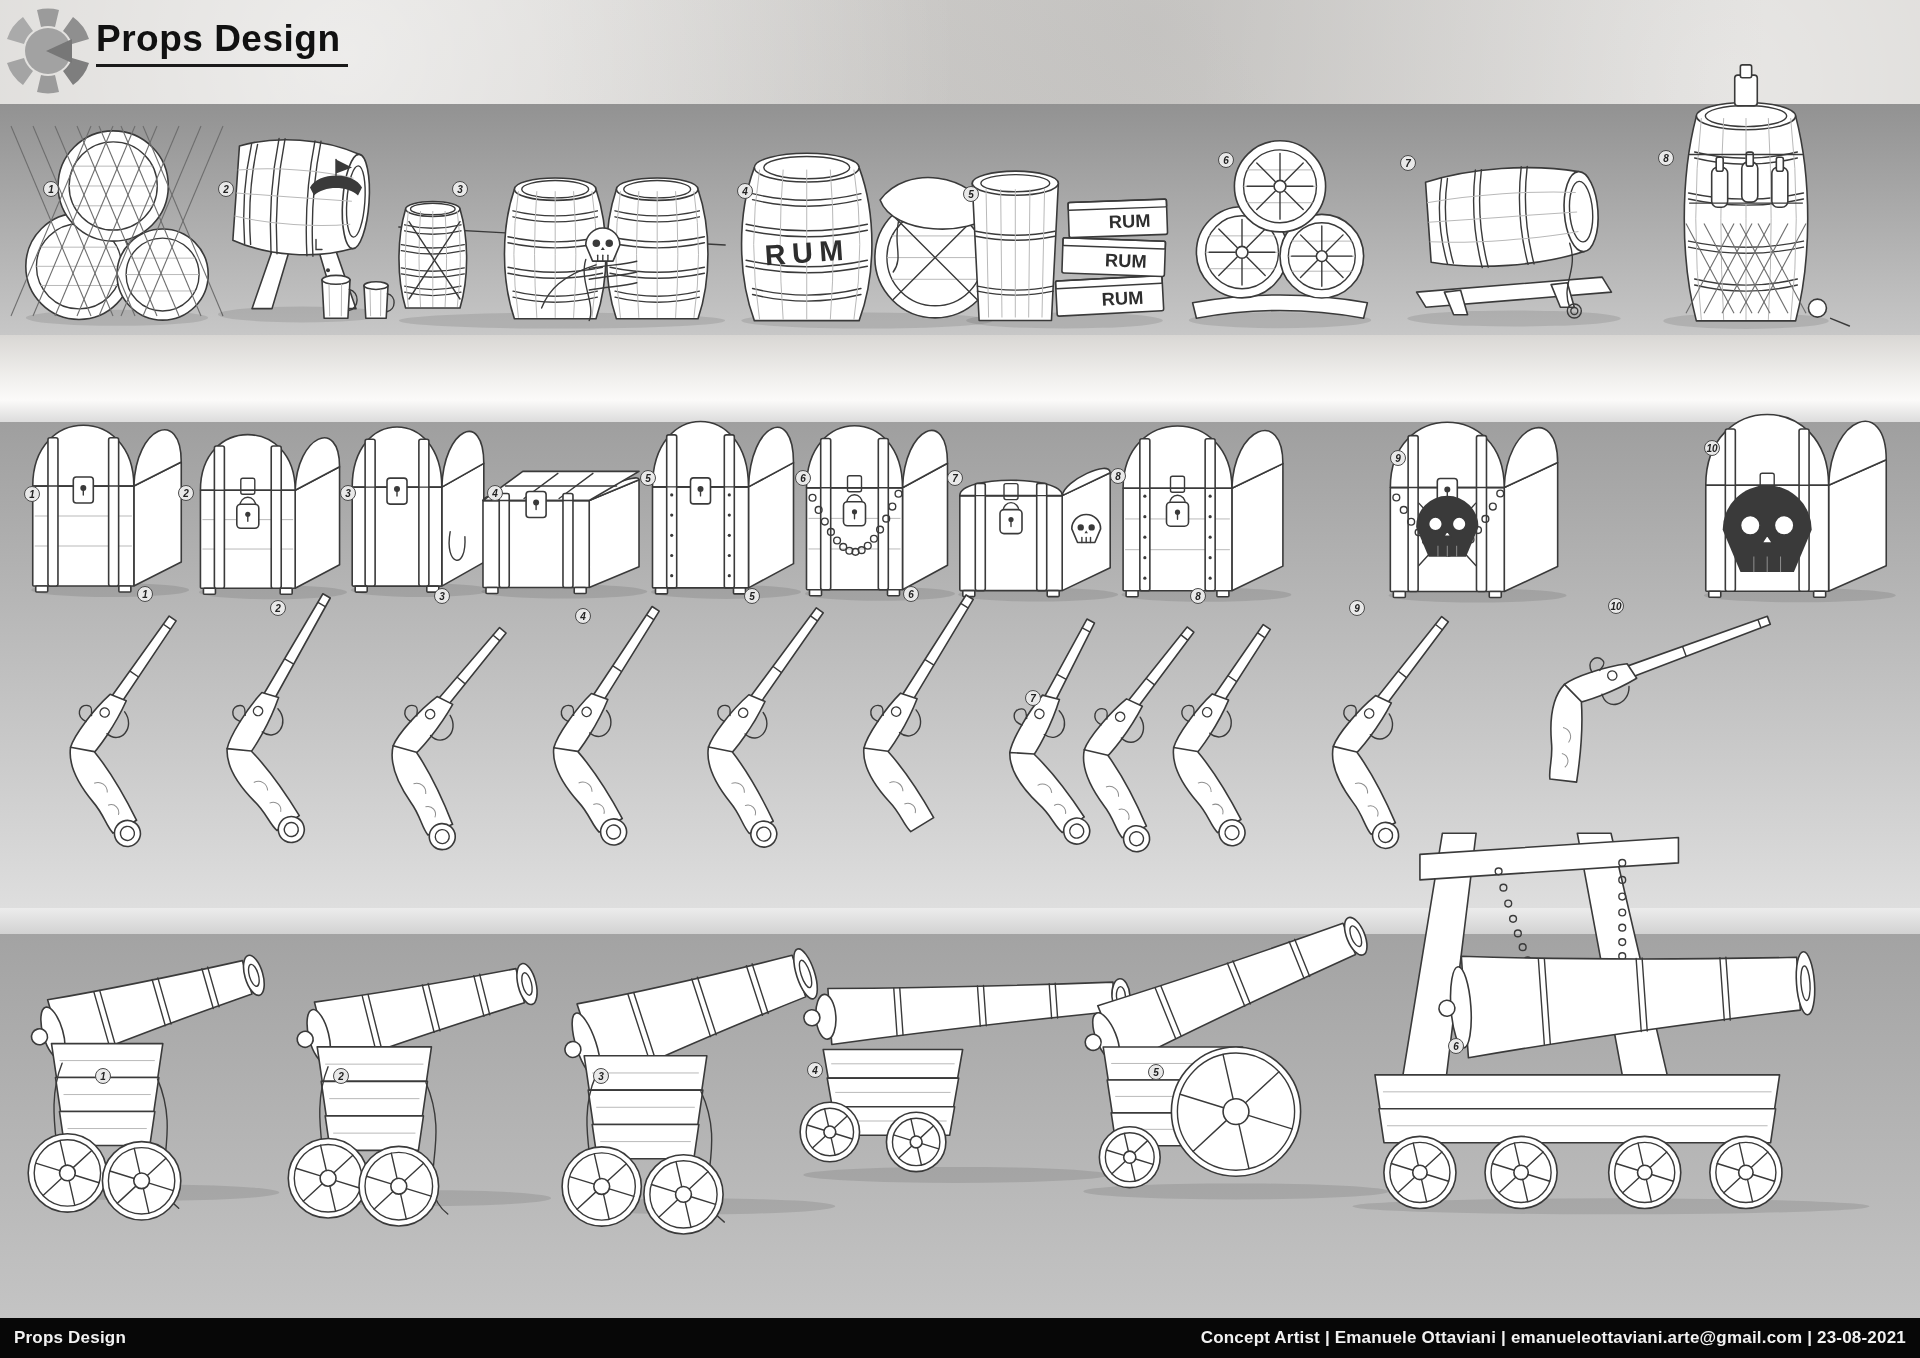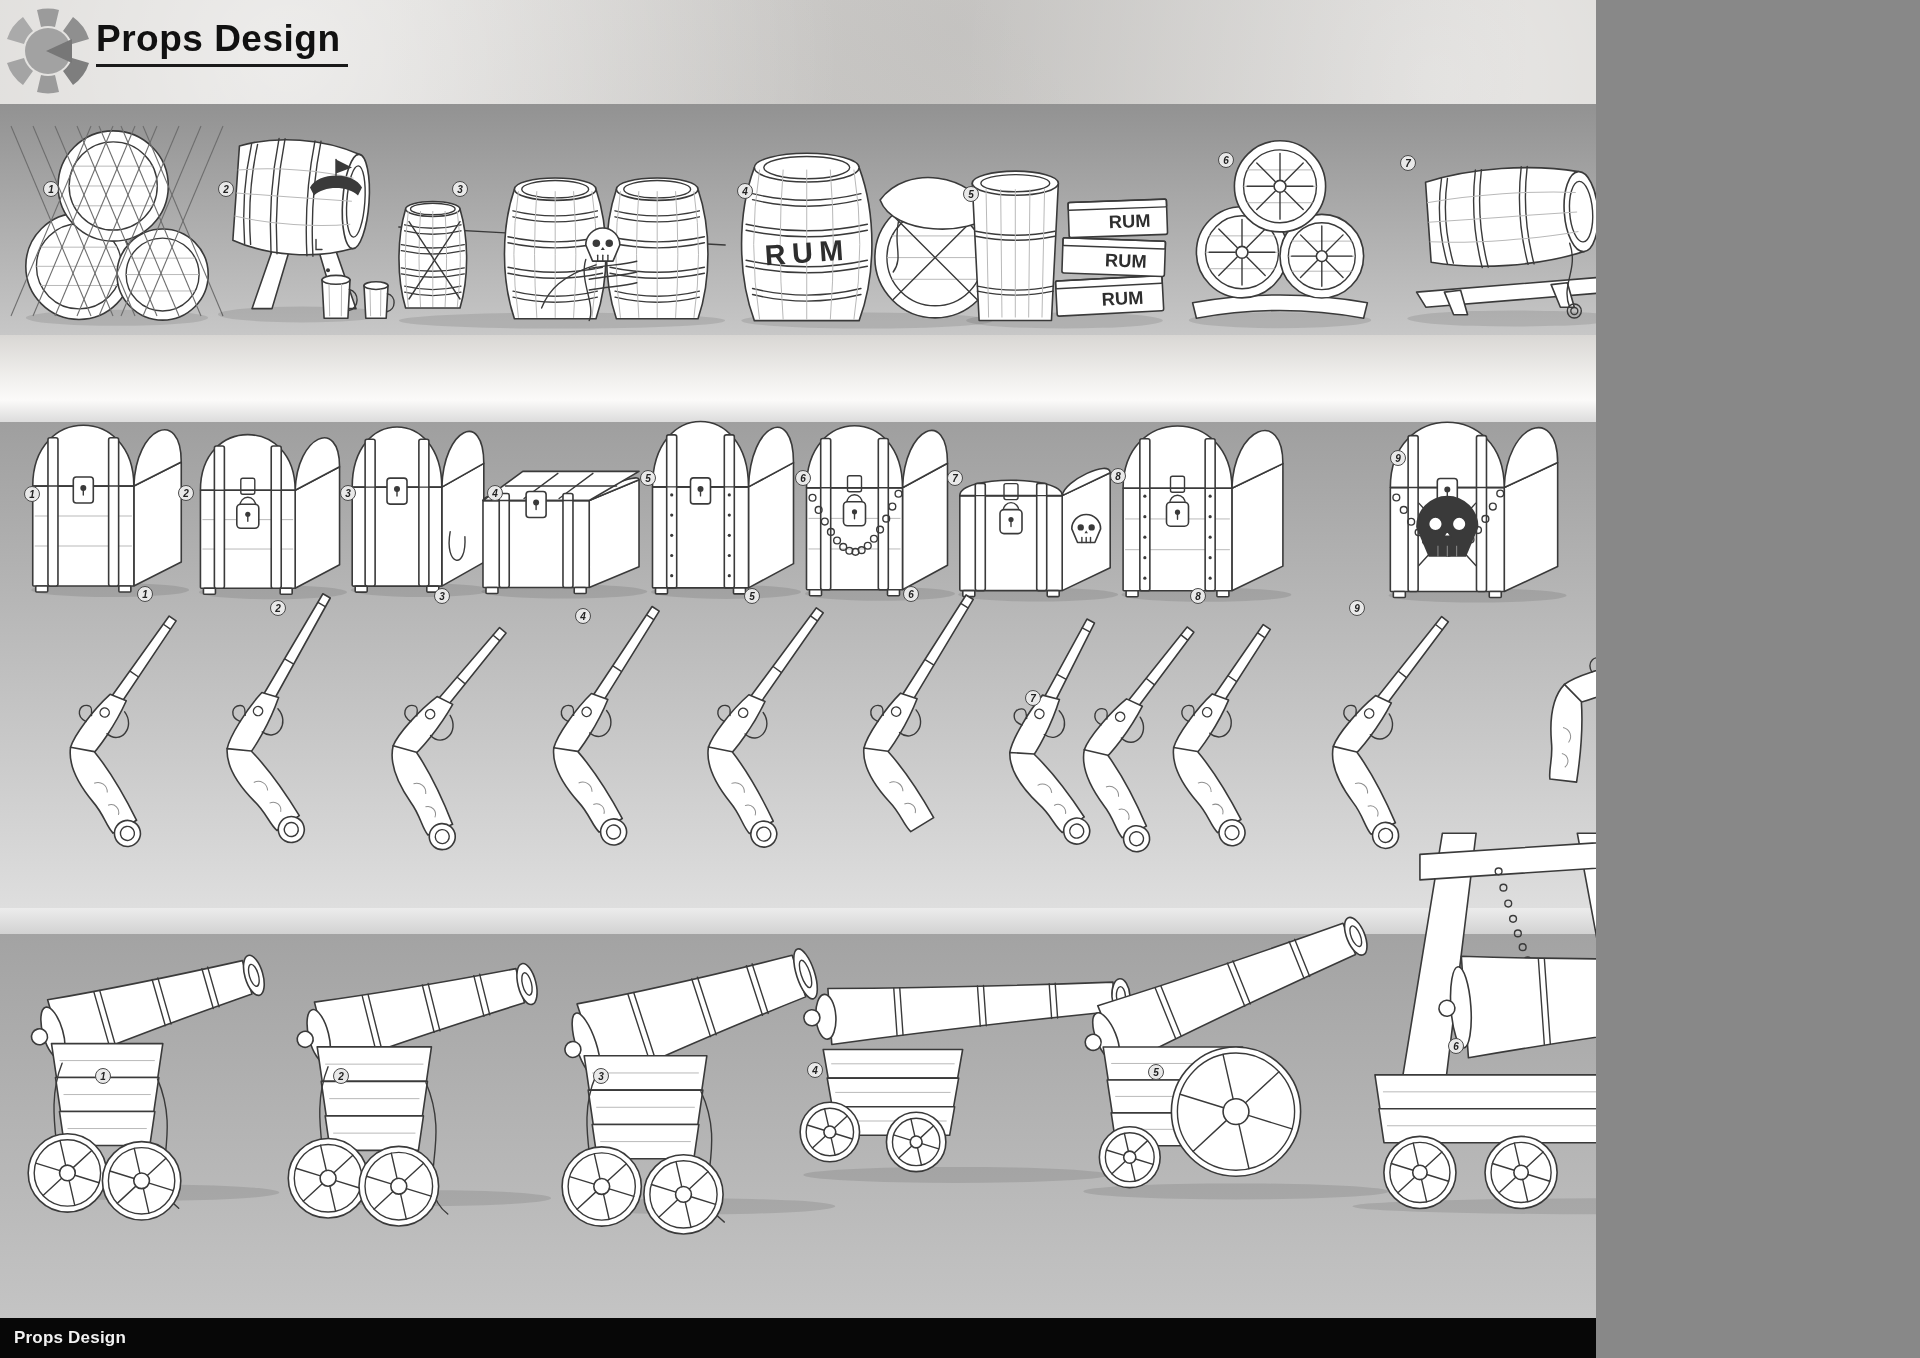--- a/index.html
+++ b/index.html
@@ -1,16 +1,16 @@
 <!DOCTYPE html>
 <html><head>
 <meta charset="utf-8">
 <style>
   html,body{margin:0;padding:0;background:#888;}
-  #page{position:relative;width:1596px;height:1358px;overflow:hidden;
+  #page{position:relative;width:1920px;height:1358px;overflow:hidden;
     font-family:"Liberation Sans",sans-serif;
     background-color:#d8d6d3;
     background-image:
       radial-gradient(circle at 18% 4%, rgba(255,255,255,.55), rgba(255,255,255,0) 30%),
       radial-gradient(circle at 60% 2%, rgba(140,140,140,.25), rgba(140,140,140,0) 35%),
       radial-gradient(circle at 90% 6%, rgba(255,255,255,.4), rgba(255,255,255,0) 25%),
       radial-gradient(circle at 40% 30%, rgba(150,150,150,.18), rgba(150,150,150,0) 40%);
   }
   .band{position:absolute;left:0;width:1920px;}
   #band-barrels{top:104px;height:231px;background:linear-gradient(180deg,#929292,#c7c7c7);}
@@ -1207,14 +1207,15 @@
           <line x1="408.99393458638264" y1="358.269890350385" x2="387.18169186666677" y2="351.52257299189336" class="st"></line>
           <line x1="414.28169636260424" y1="353.37143759487844" x2="409.2189232425958" y2="331.1078226068465" class="st"></line>
           <line x1="421.1677617762216" y1="355.5015472444934" x2="437.917231375929" y2="339.98524961495315" class="st"></line>
         </svg>
       </div>
       <div class="badge" style="left:1448px;top:1038px;">6</div>
     </div>
 
   <div id="footer">
     <span class="ft">Props Design</span>
+    <span class="ft">Concept Artist | Emanuele Ottaviani | emanueleottaviani.arte@gmail.com | 23-08-2021</span>
   </div>
 </div>
 
 </body></html>

